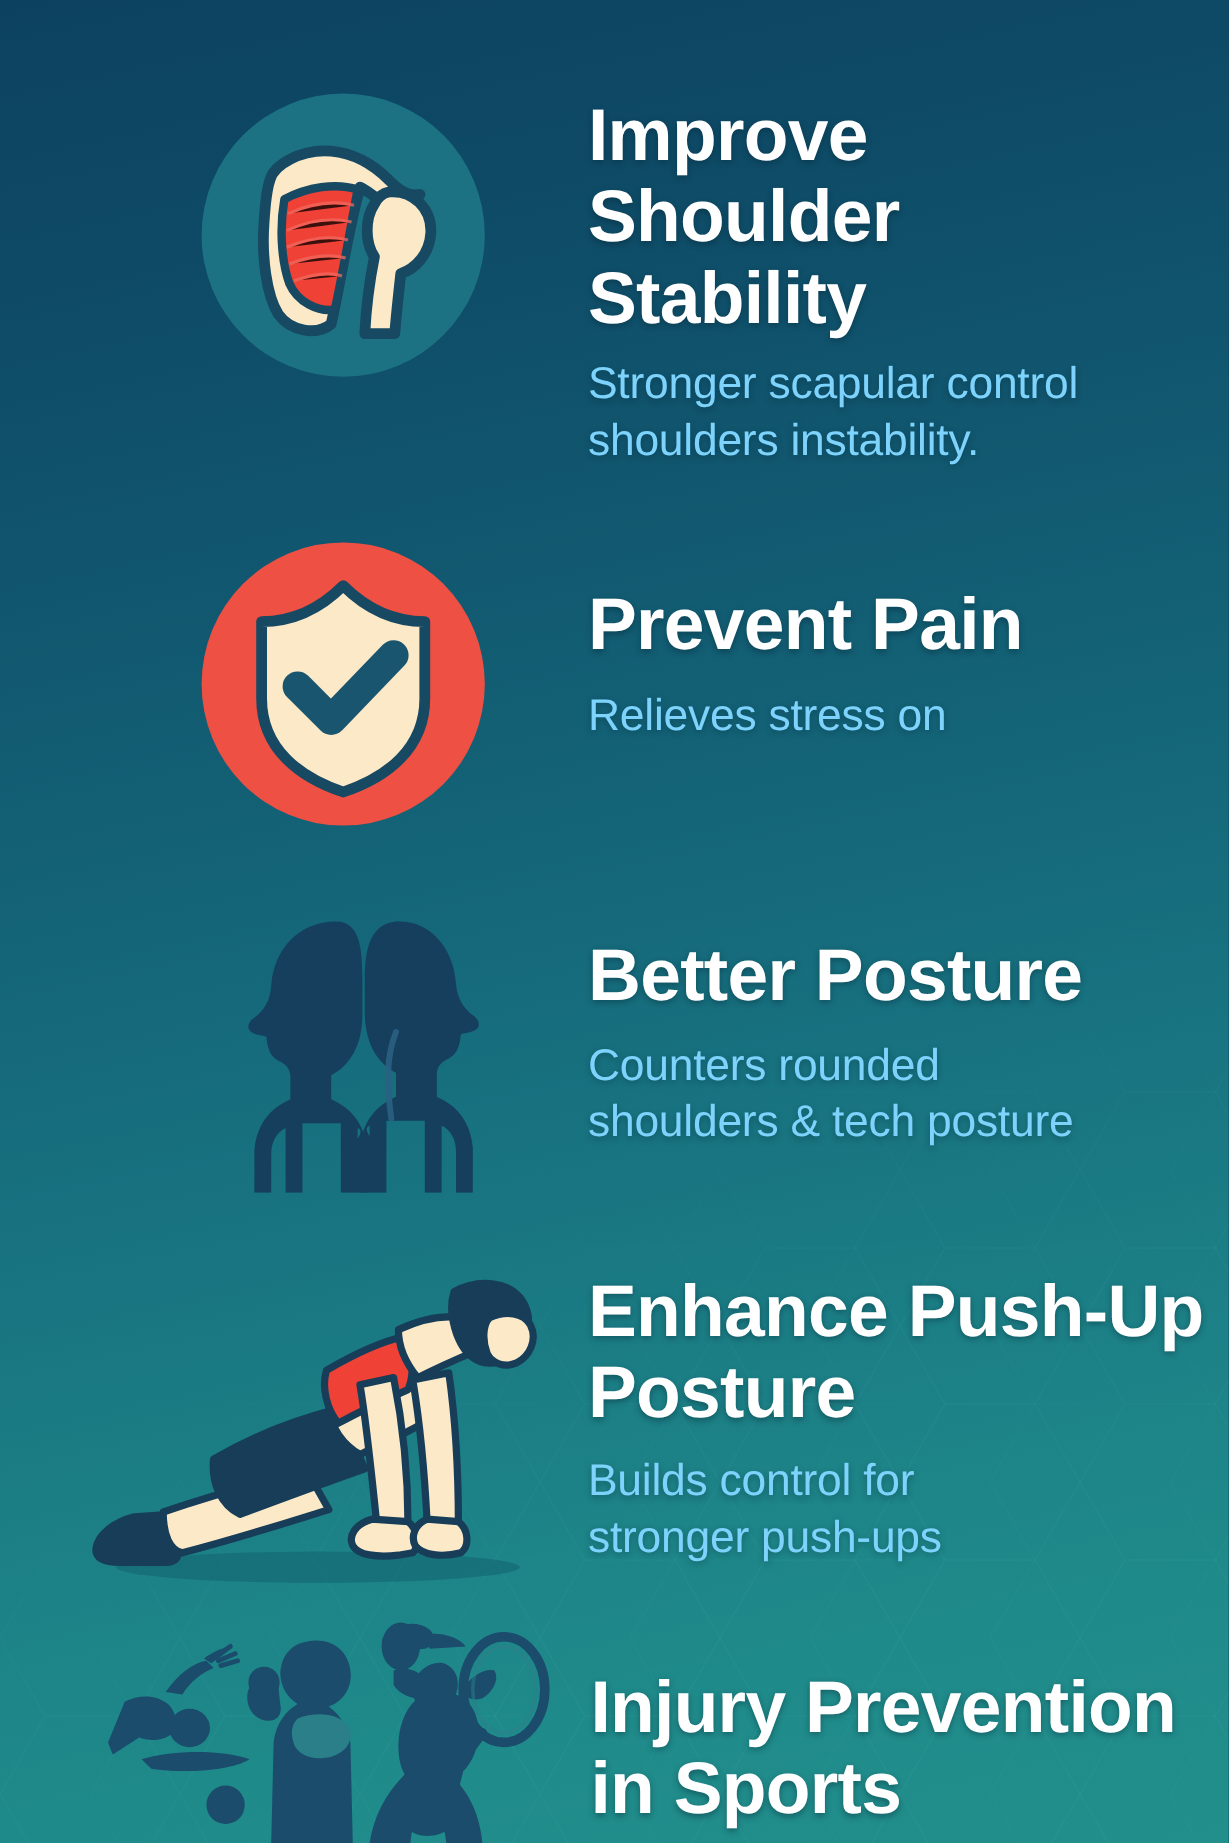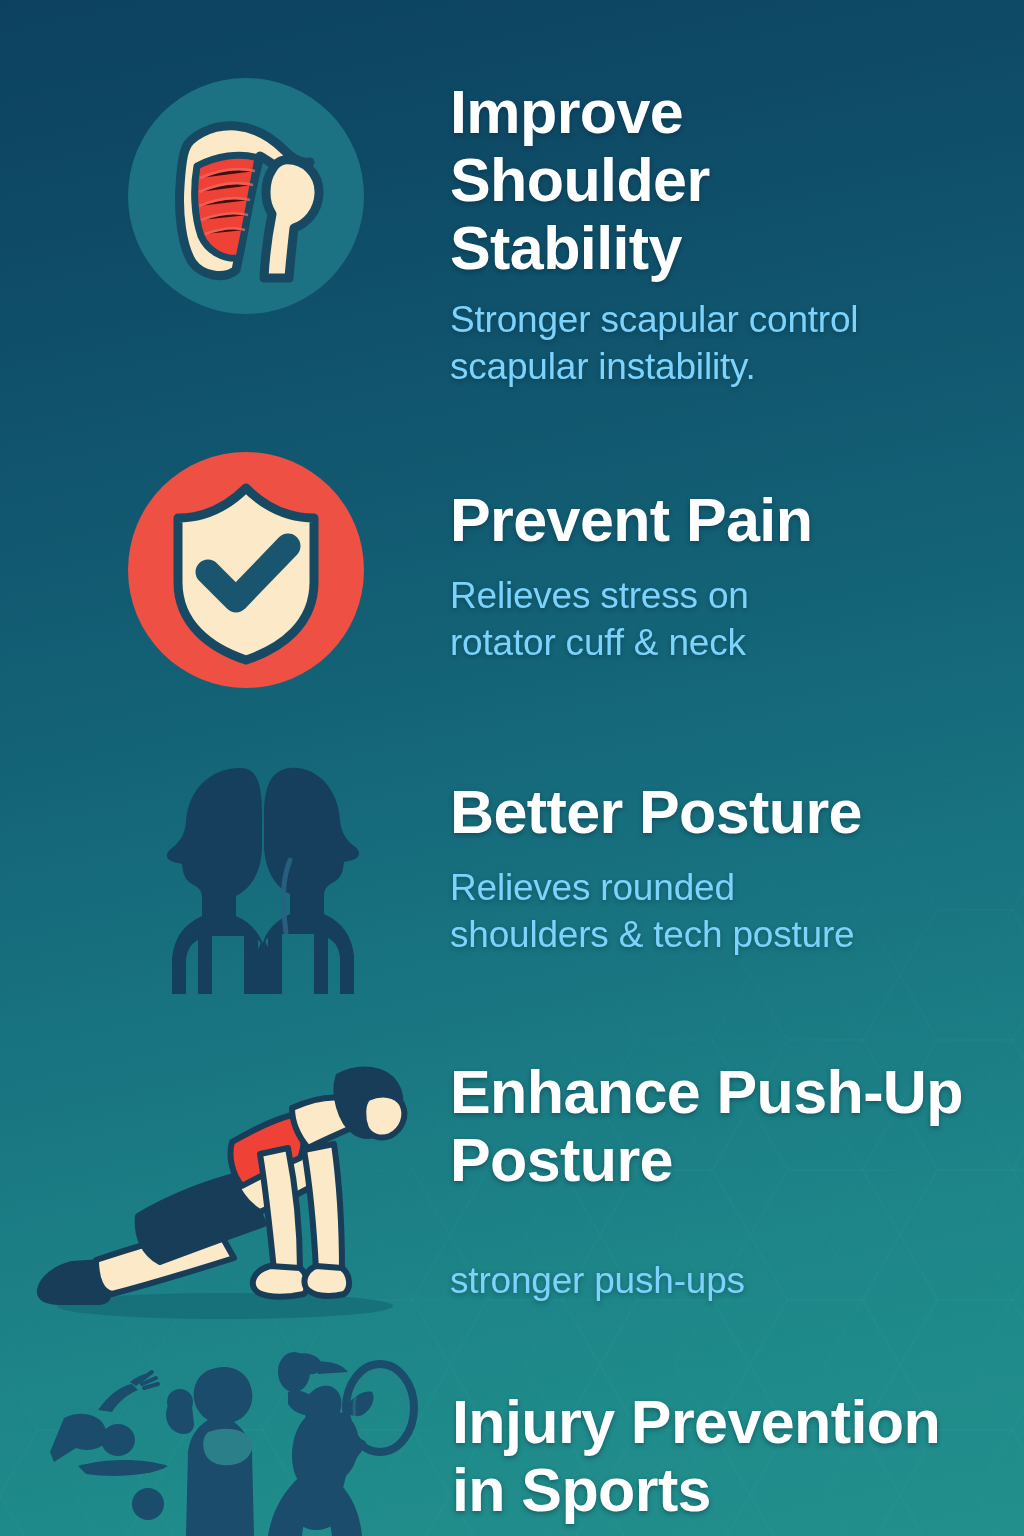--- a/index.html
+++ b/index.html
@@ -16,21 +16,21 @@
        #0c4260 0%,
        #0e4a66 14%,
        #11576f 30%,
        #146578 46%,
        #187380 60%,
        #1c8086 74%,
        #1f8a8a 87%,
        #228f8c 100%);
   }
   #bg-hexes { position:absolute; inset:0; opacity:.30; }
-  #content { position:absolute; inset:0; }
+  #content { position:absolute; inset:0;margin-left:40px; }
 
   .row { position:absolute; display:block; }
 
   .icon-wrap { position:absolute; }
   .text-wrap { position:absolute; }
 
   .headline {
     color:#ffffff;
     font-weight:bold;
     font-size:61px;
@@ -107,21 +107,21 @@
     </div>
 
     <div class="text-wrap" style="left:450px; top:78px; width:560px;">
       <div class="headline">
         <span>Improve</span><br>
         <span>Shoulder</span><br>
         <span>Stability</span>
       </div>
       <div class="subline" style="margin-top:14px;">
         <span>Stronger scapular control</span><br>
-        <span>scapular instability.</span>
+        <span>shoulders instability.</span>
       </div>
     </div>
   </div>
 
   <div class="row" style="left:0; top:440px; width:944px; height:300px;">
 
     <div class="icon-wrap" style="left:124px; top:8px; width:244px; height:244px;">
       <svg viewBox="0 0 244 244" width="244" height="244">
         <circle cx="122" cy="122" r="118" fill="#ef5044"></circle>
         <path d="M122 40 C100 62 76 70 54 70 L54 134
@@ -131,21 +131,20 @@
         <path d="M84 124 L112 152 L164 98" fill="none" stroke="#1a5570" stroke-width="25" stroke-linecap="round" stroke-linejoin="round"></path>
       </svg>
     </div>
 
     <div class="text-wrap" style="left:450px; top:46px; width:560px;">
       <div class="headline">
         <span>Prevent Pain</span>
       </div>
       <div class="subline" style="margin-top:18px;">
         <span>Relieves stress on</span><br>
-        <span>rotator cuff &amp; neck</span>
       </div>
     </div>
   </div>
 
   <div class="row" style="left:0; top:740px; width:1024px; height:300px;">
 
     <div class="icon-wrap" style="left:140px; top:10px; width:244px; height:244px;">
       <svg viewBox="0 0 244 244" width="244" height="244">
         <g fill="#153f5c">
 
@@ -176,21 +175,21 @@
 
         <path d="M150 110 C142 130 142 152 146 182" stroke="#2a6183" stroke-width="5" fill="none" opacity=".9" stroke-linecap="round"></path>
       </svg>
     </div>
 
     <div class="text-wrap" style="left:450px; top:38px; width:560px;">
       <div class="headline">
         <span>Better Posture</span>
       </div>
       <div class="subline" style="margin-top:18px;">
-        <span>Relieves rounded</span><br>
+        <span>Counters rounded</span><br>
         <span>shoulders &amp; tech posture</span>
       </div>
     </div>
   </div>
 
   <div class="row" style="left:0; top:1040px; width:1024px; height:300px;padding-left:33px;">
 
     <div class="icon-wrap" style="left:20px; top:8px; width:410px; height:280px;">
       <svg viewBox="0 0 410 280" width="410" height="280">
 
@@ -244,21 +243,21 @@
                  C332 240 330 226 322 220 Z" fill="#fbe9c8" stroke="#173d59" stroke-width="6" stroke-linejoin="round"></path>
       </svg>
     </div>
 
     <div class="text-wrap" style="left:450px; top:18px; width:570px;">
       <div class="headline">
         <span>Enhance Push-Up</span><br>
         <span>Posture</span>
       </div>
       <div class="subline" style="margin-top:16px;">
-        <br>
+        <span>Builds control for</span><br>
         <span>stronger push-ups</span>
       </div>
     </div>
   </div>
 
   <div class="row" style="left:2px; top:1340px; width:1024px; height:196px; overflow:hidden;">
 
     <div class="icon-wrap" style="left:0px; top:0px; width:440px; height:196px;">
       <svg viewBox="0 0 440 196" width="440" height="196">
         <g fill="#1b4c6c">

